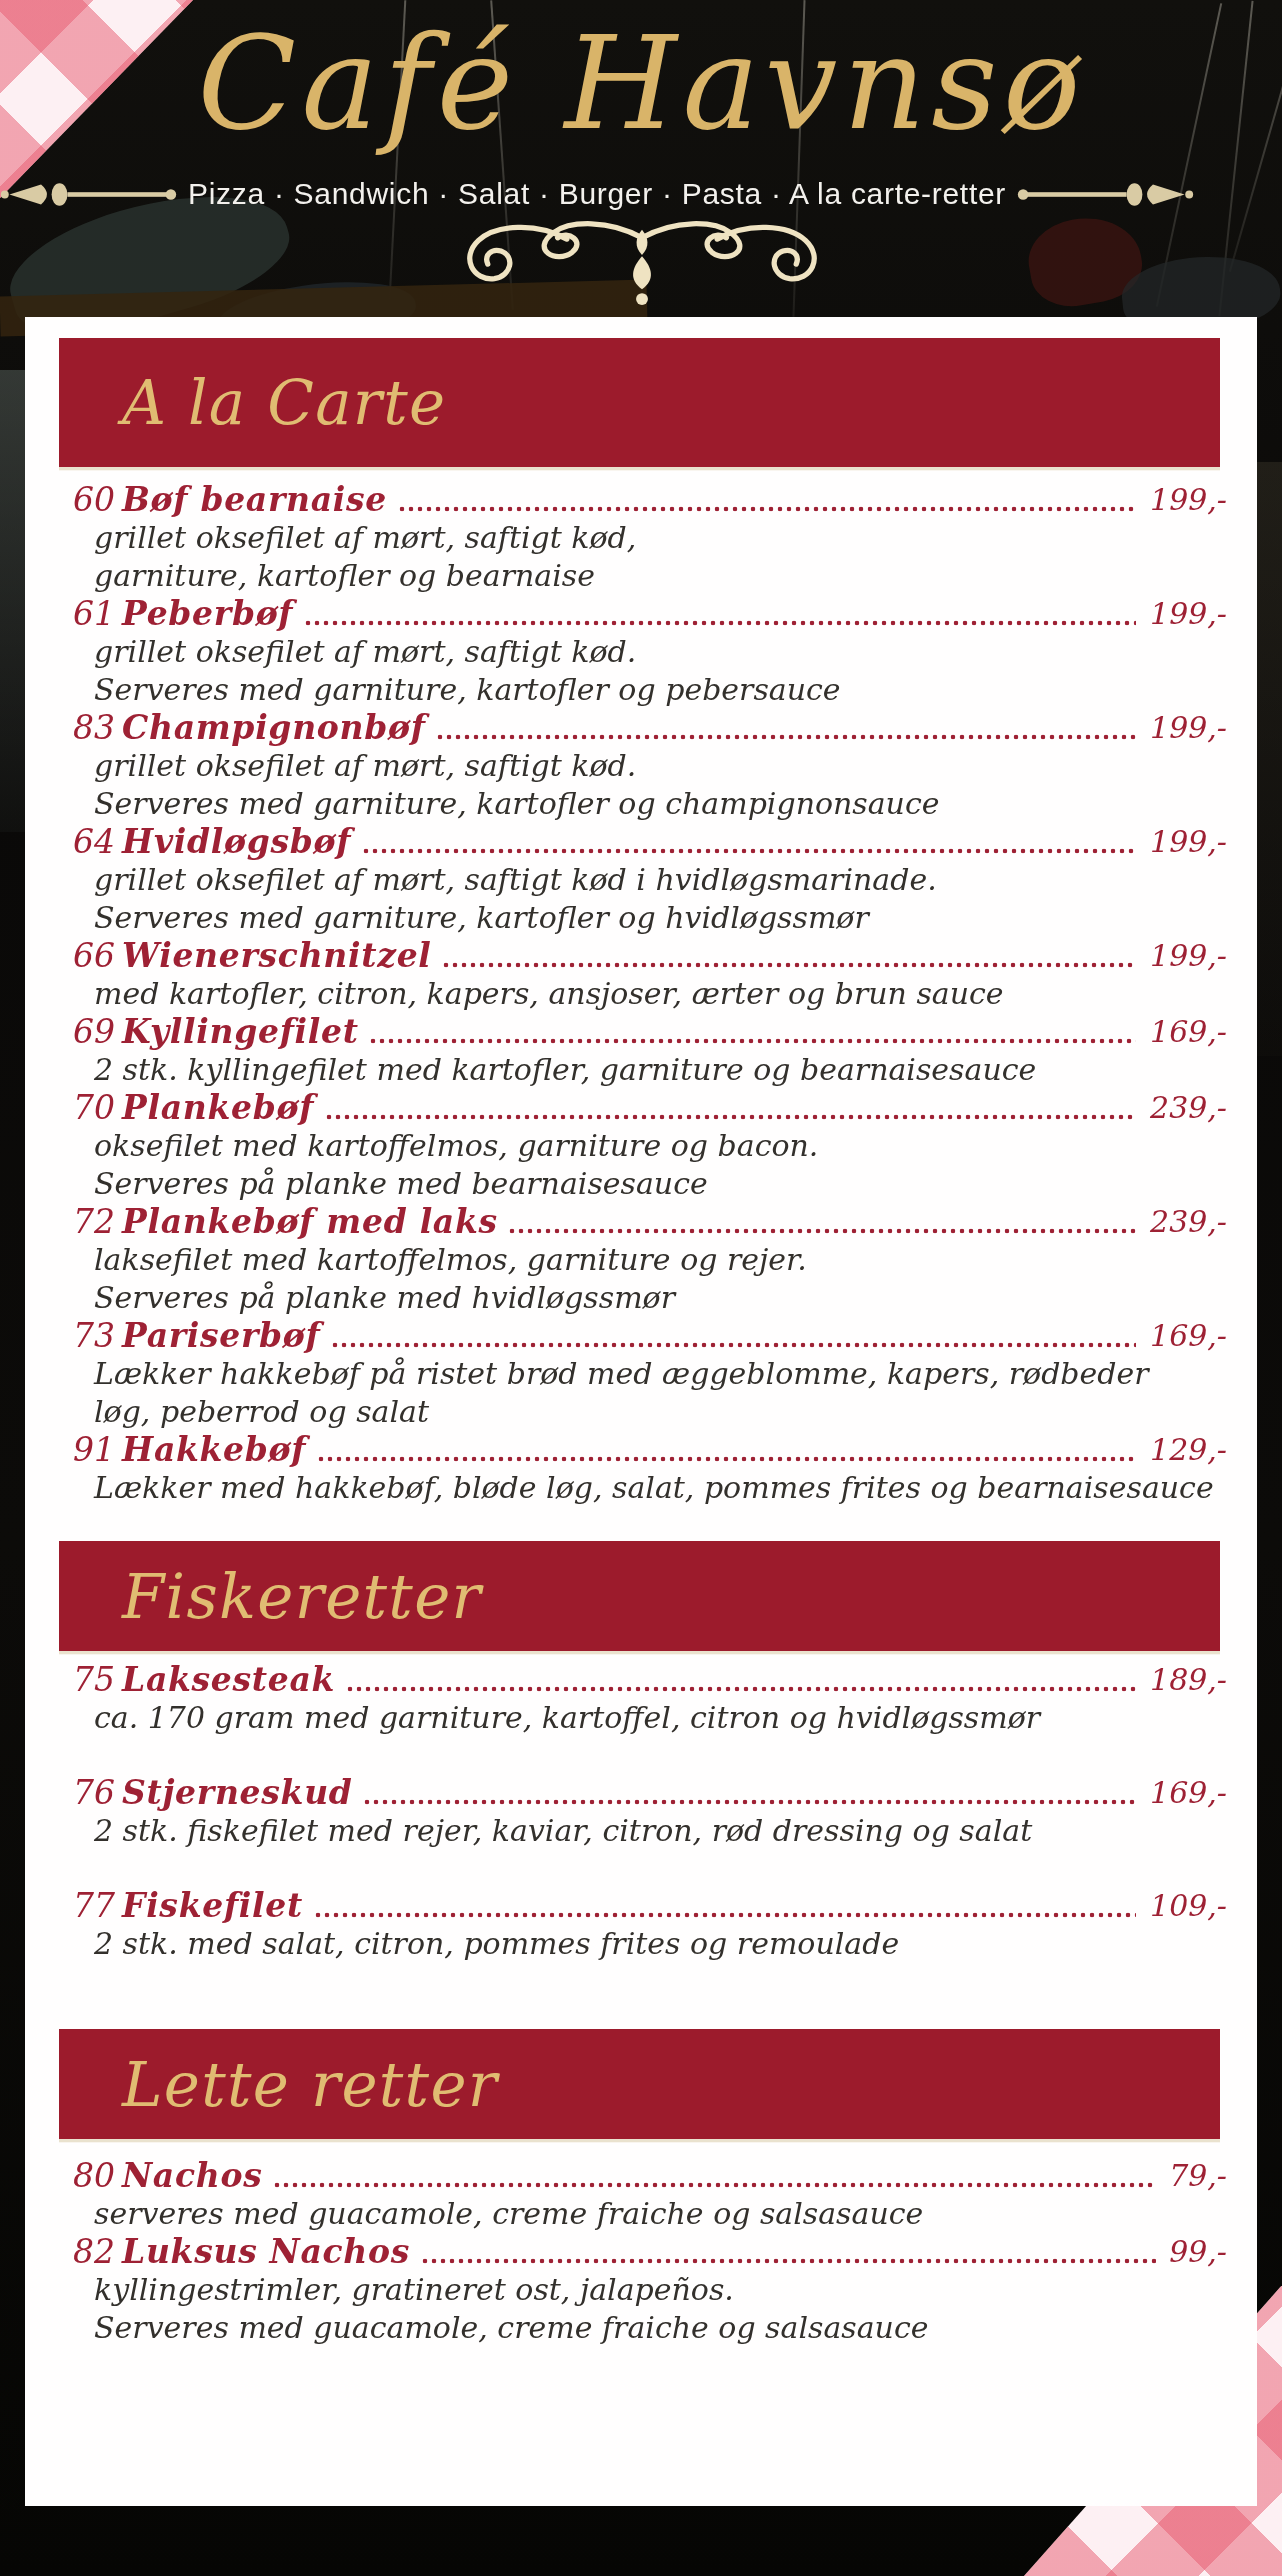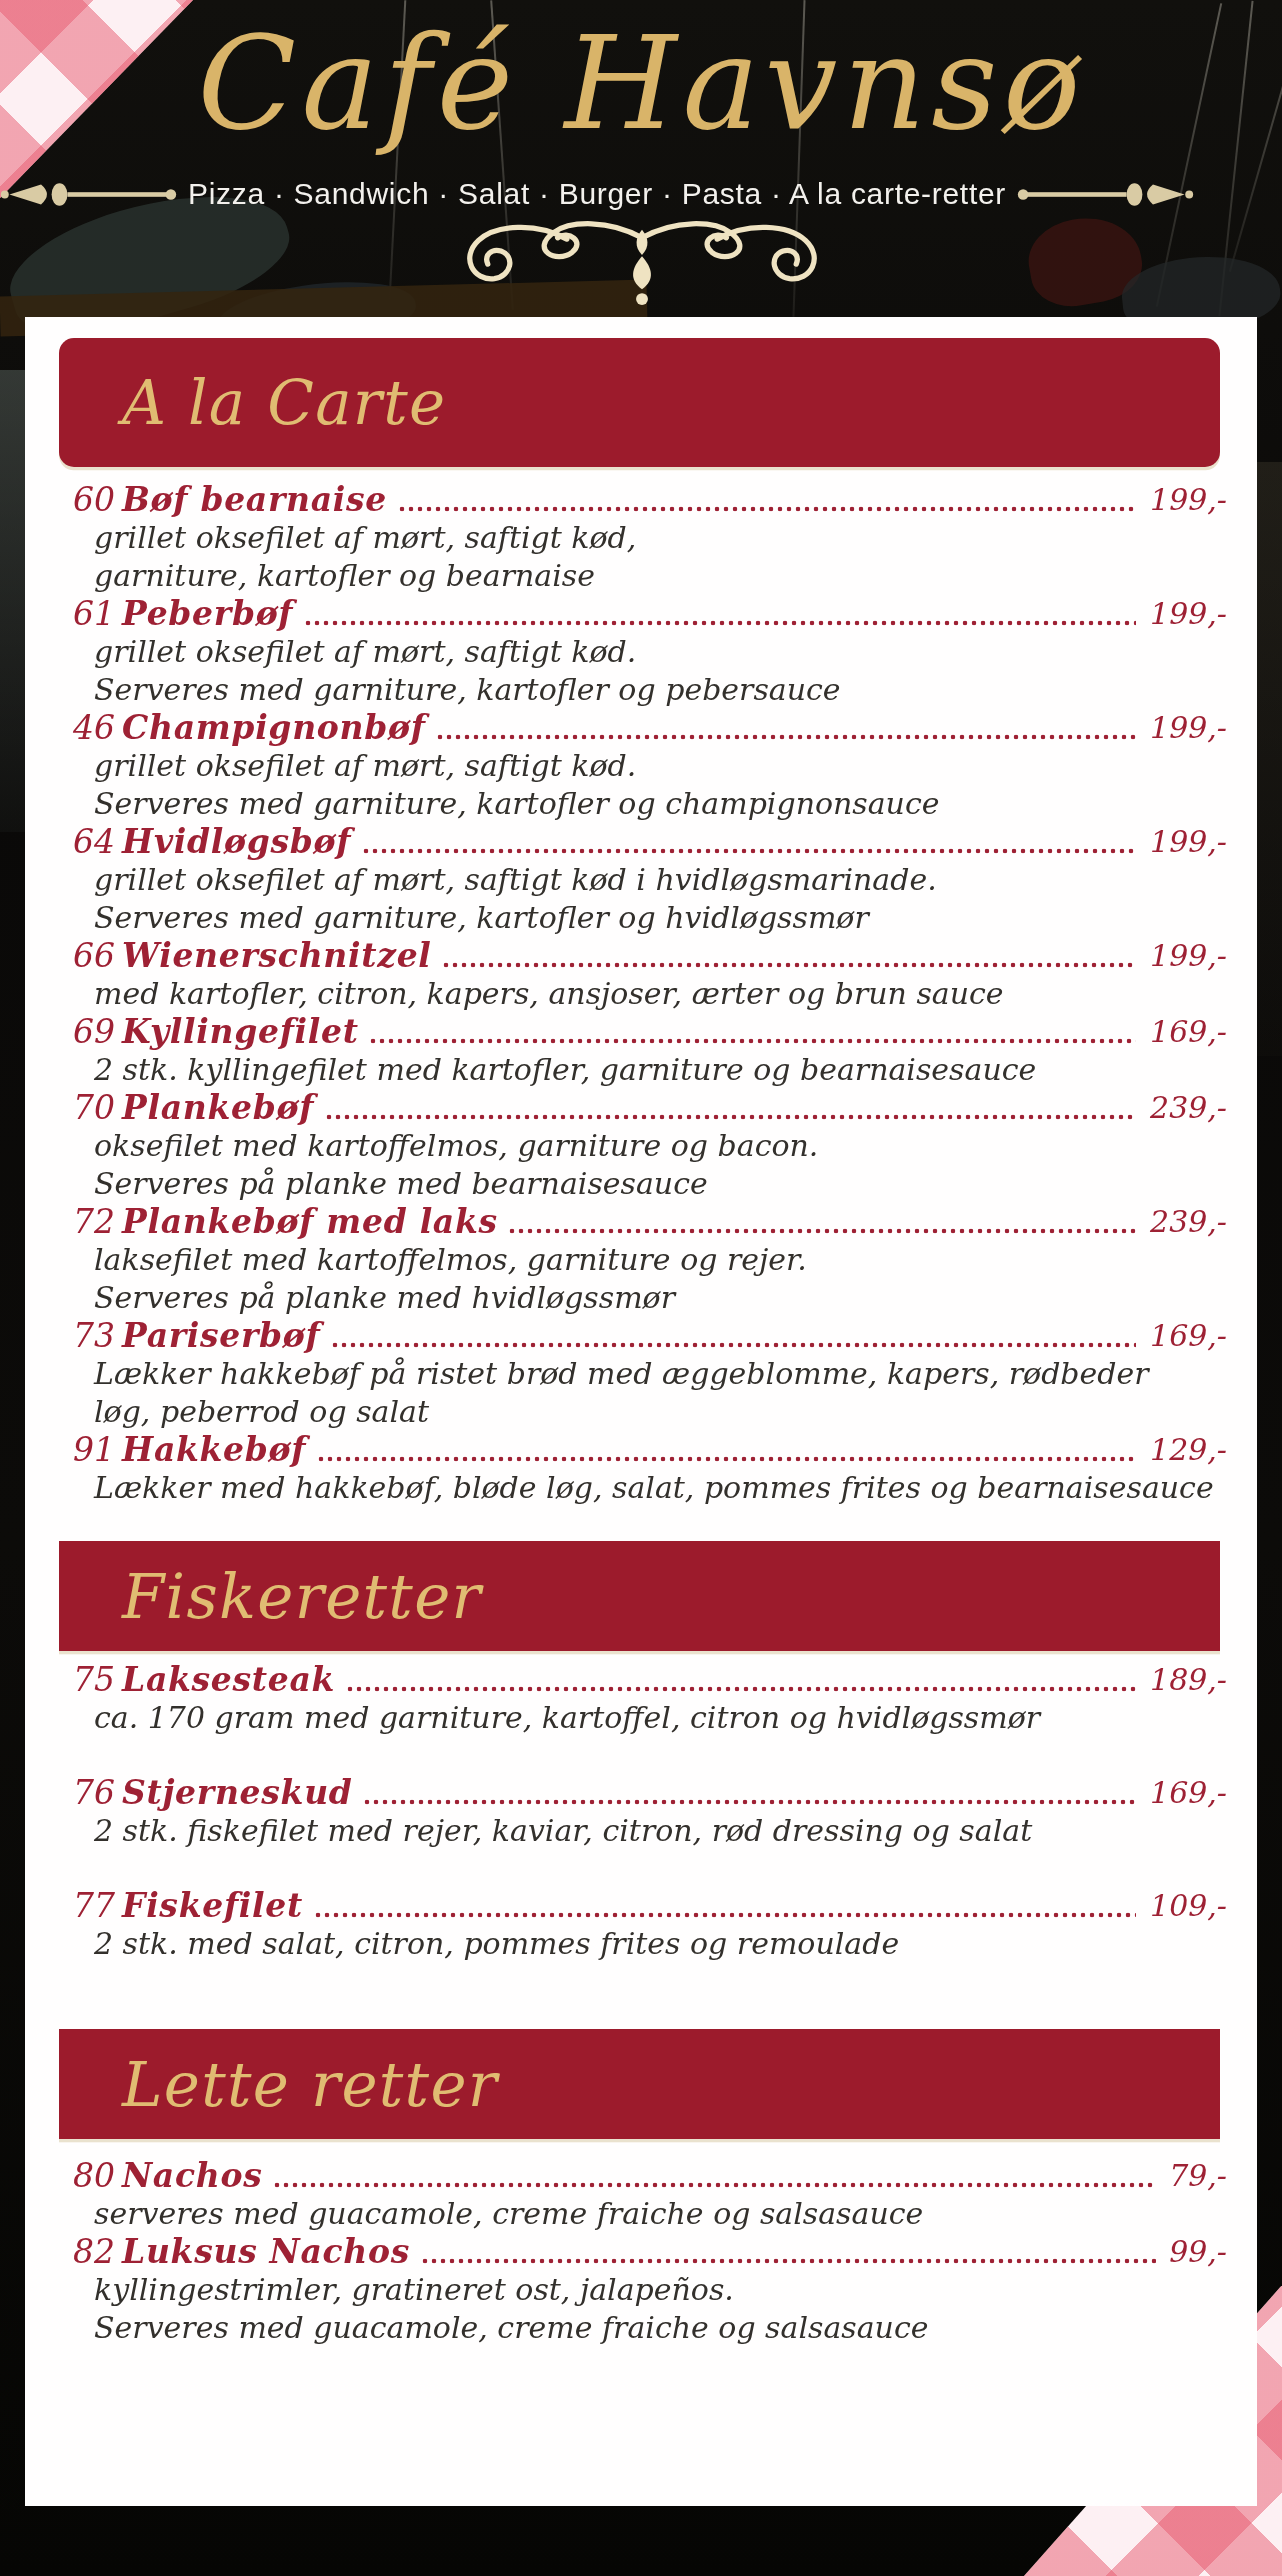--- a/index.html
+++ b/index.html
@@ -47,21 +47,21 @@
   .arrow.right{transform:scaleX(-1);}
   .flourish{position:absolute;z-index:2;top:218px;left:50%;transform:translateX(-50%);
       width:422px;height:87px;stroke:var(--flourish,#efe3c2);fill:none;}
   .flourish .fill{fill:var(--flourish,#efe3c2);stroke:none;}
 
   
   .card{position:absolute;z-index:2;left:25px;top:317px;width:1232px;height:2189px;background:#fffefe;}
 
   .section-banner{margin-left:34px;width:1161px;background:var(--banner-red,#9c1b2c);
       display:flex;align-items:center;box-shadow:0 3.3px 0 rgba(216,203,165,.55);}
-  .menu-section:nth-child(1) .section-banner{margin-top:21px;height:129px;border-radius:15px;}
+  .menu-section:nth-child(1) .section-banner{margin-top:21px;height:129px;}
   .menu-section:nth-child(2) .section-banner{margin-top:34px;height:110px;}
   .menu-section:nth-child(3) .section-banner{margin-top:66px;height:110px;}
   .section-title{margin:0;padding-left:63px;font-size:61px;font-style:italic;font-weight:normal;
       letter-spacing:1.3px;color:var(--gold,#e0bc72);}
 
   .items{padding:0 30px 0 48px;}
   .menu-section:nth-child(1) .items{margin-top:14px;}
   .menu-section:nth-child(2) .items{margin-top:10px;}
   .menu-section:nth-child(3) .items{margin-top:18px;}
   .menu-section.spaced .menu-item{margin-bottom:37px;}
@@ -162,21 +162,21 @@
       <span class="item-price">199,-</span>
     </div>
     <div class="item-desc">
                 <div class="desc-line">grillet oksefilet af mørt, saftigt kød.</div>
                 <div class="desc-line">Serveres med garniture, kartofler og pebersauce</div>
               </div>
   </div>
 
   <div class="menu-item">
     <div class="item-row">
-      <span class="item-num">46</span>
+      <span class="item-num">83</span>
       <span class="item-name">Champignonbøf</span>
       <span class="leader"></span>
       <span class="item-price">199,-</span>
     </div>
     <div class="item-desc">
                 <div class="desc-line">grillet oksefilet af mørt, saftigt kød.</div>
                 <div class="desc-line">Serveres med garniture, kartofler og champignonsauce</div>
               </div>
   </div>
 

